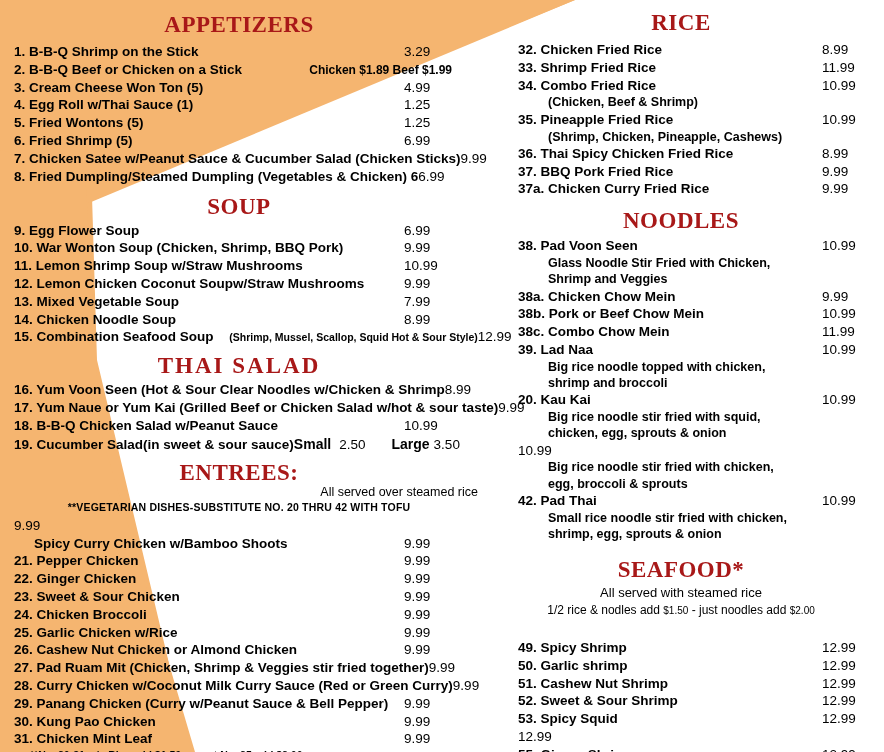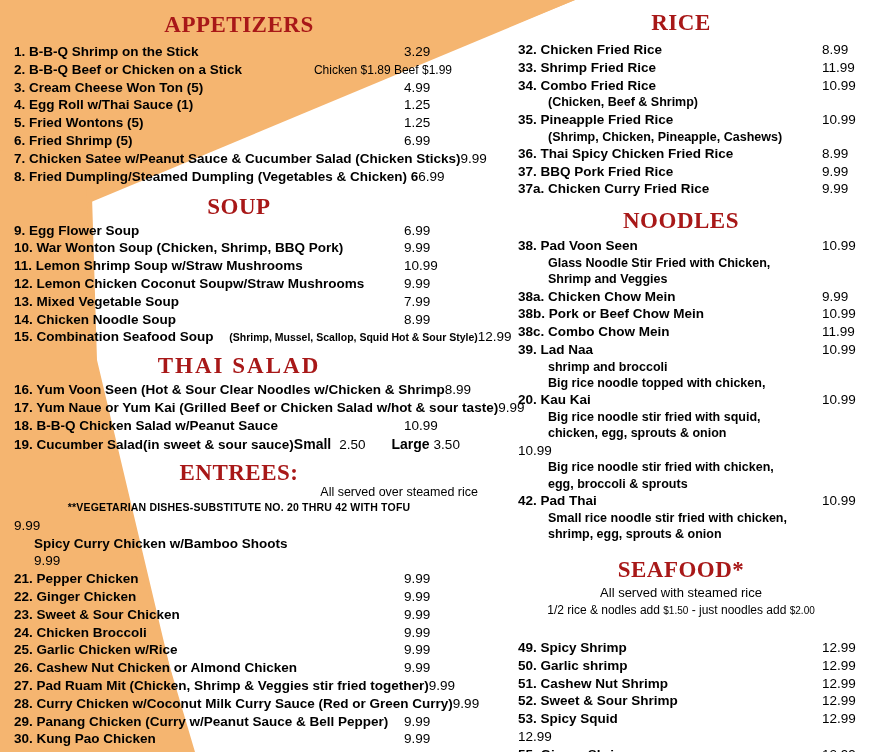--- a/index.html
+++ b/index.html
@@ -165,21 +165,21 @@
   <div class="col col-left">
 
     <div class="section-head sh-appetizers">APPETIZERS</div>
     <ul class="items">
       <li class="row">
         <span class="nm">1. B-B-Q Shrimp on the Stick</span>
         <span class="pr">3.29</span>
       </li>
       <li class="row">
         <span class="nm">2. B-B-Q Beef or Chicken on a Stick</span>
-        <span class="note" style="font-weight:normal;font-size:12px;padding-right:4px;">Chicken $1.89  Beef $1.99</span>
+        <span class="note" style="font-weight:bold;font-size:12px;padding-right:4px;">Chicken $1.89  Beef $1.99</span>
         <span class="pr" style="width:0;"></span>
       </li>
       <li class="row">
         <span class="nm">3. Cream Cheese Won Ton (5)</span>
         <span class="pr">4.99</span>
       </li>
       <li class="row">
         <span class="nm">4. Egg Roll w/Thai Sauce (1)</span>
         <span class="pr">1.25</span>
       </li>
@@ -257,21 +257,21 @@
       </li>
     </ul>
 
     <div class="section-head sh-entrees">ENTREES:</div>
     <div class="sub-caption">All served over steamed rice</div>
     <div class="sub-caption-sm" style="margin-bottom:2px;">**VEGETARIAN DISHES-SUBSTITUTE NO. 20 THRU 42 WITH TOFU</div>
     <ul class="items">
       <li class="row">
         <span class="pr">9.99</span>
       </li>
-      <li class="row" style="padding-left:20px;flex-direction:column;">
+      <li class="row" style="padding-left:20px;">
         <span class="nm">Spicy Curry Chicken w/Bamboo Shoots</span>
         <span class="pr">9.99</span>
       </li>
       <li class="row">
         <span class="nm">21. Pepper Chicken</span>
         <span class="pr">9.99</span>
       </li>
       <li class="row">
         <span class="nm">22. Ginger Chicken</span>
         <span class="pr">9.99</span>
@@ -370,22 +370,22 @@
         <span class="pr">10.99</span>
       </li>
       <li class="row">
         <span class="nm">38c. Combo Chow Mein</span>
         <span class="pr">11.99</span>
       </li>
       <li class="row has-desc">
         <span class="nm">39. Lad Naa</span>
         <span class="pr">10.99</span>
       </li>
+      <li class="desc">Big rice noodle topped with chicken,</li>
       <li class="desc">shrimp and broccoli</li>
-      <li class="desc">Big rice noodle topped with chicken,</li>
       <li class="row has-desc">
         <span class="nm">20. Kau Kai</span>
         <span class="pr">10.99</span>
       </li>
       <li class="desc">Big rice noodle stir fried with squid,</li>
       <li class="desc">chicken, egg, sprouts &amp; onion</li>
       <li class="row has-desc">
         <span class="pr">10.99</span>
       </li>
       <li class="desc">Big rice noodle stir fried with chicken,</li>

